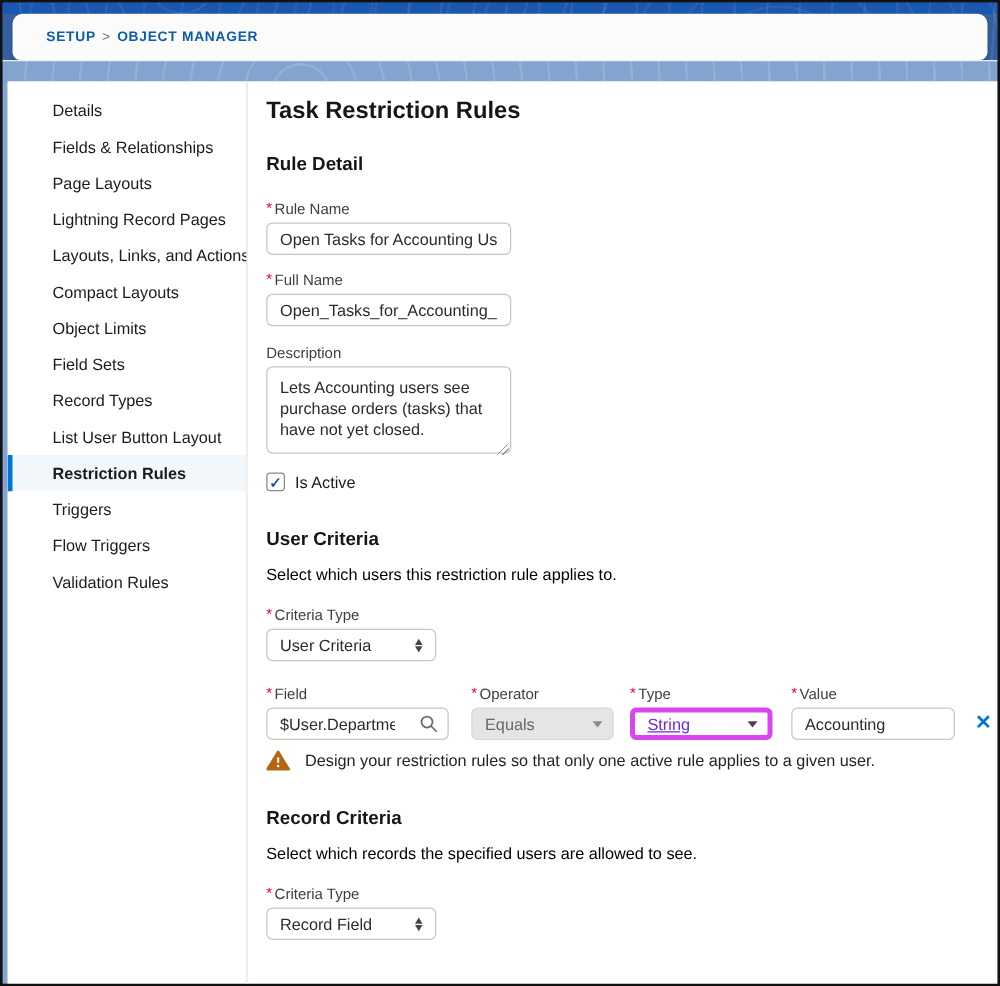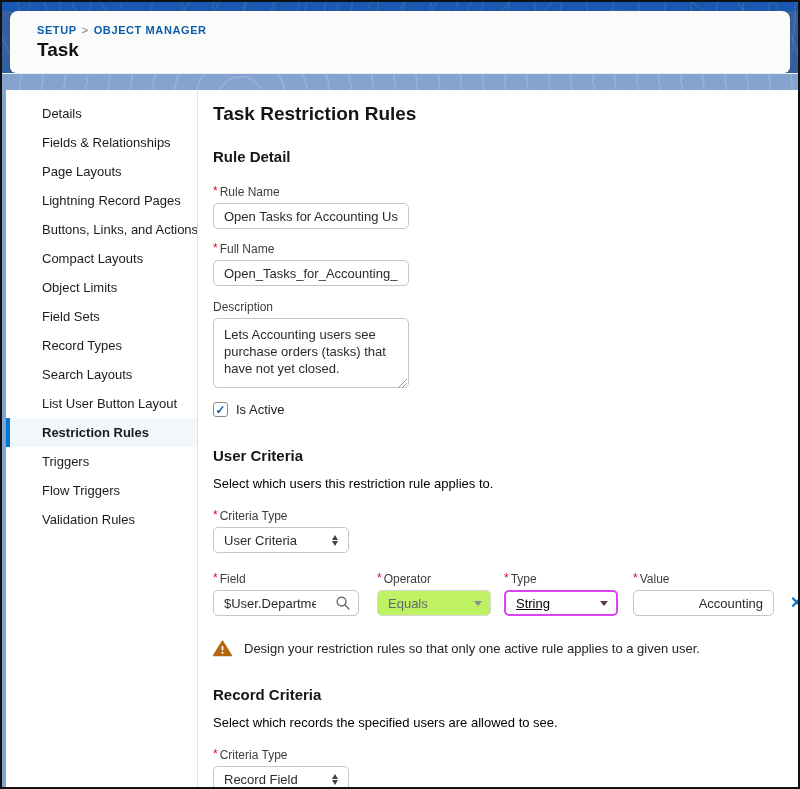--- a/index.html
+++ b/index.html
@@ -89,71 +89,69 @@
   .select {
     height:26px; border:1px solid #c6c6c4; border-radius:5px; background:#fff;
     display:flex; align-items:center; font-size:13px; color:#2b2b2b; padding:0 8px 0 10px;
     cursor:pointer; justify-content:space-between;
   }
   .select.stepper { width:136px; }
   .stepper-arrows { display:flex; flex-direction:column; align-items:center; gap:1px; margin-right:2px; }
   .stepper-arrows .tri-up { width:0; height:0; border-left:3.5px solid transparent; border-right:3.5px solid transparent; border-bottom:5px solid #444; }
   .stepper-arrows .tri-down { width:0; height:0; border-left:3.5px solid transparent; border-right:3.5px solid transparent; border-top:5px solid #444; }
 
-  .select.disabled { background:#bef264; border-color:#d8d8d6; color:#63686e; cursor:default; }
-  .select.navy { border:2px solid #d946ef; color:#000000;text-decoration:underline; }
+  .select.disabled { background:#e5e5e5; border-color:#d8d8d6; color:#63686e; cursor:default; }
+  .select.navy { border:4px solid #d946ef; color:#6d28d9;text-decoration:underline; }
   .chev { width:0; height:0; border-left:4.5px solid transparent; border-right:4.5px solid transparent; border-top:5.5px solid #8c8c8c; }
   .select.navy .chev { border-top-color:#5c3a4e; }
 
   
   .crit-row { display:flex; align-items:flex-end; }
   .crit-col { display:flex; flex-direction:column; }
   .search-input-wrap { position:relative; }
   .search-input-wrap input { width:146px; padding-right:42px; }
   .search-icon { position:absolute; right:9px; top:6px; }
   .remove-x {
     color:#0176d3; font-size:16px; line-height:26px; margin-left:14px; cursor:pointer;
     font-weight:bold; align-self:flex-end; padding:0 2px;
   }
 
-  .warning-row { display:flex; align-items:center; gap:12px; margin-top:24px; }
+  .warning-row { display:flex; align-items:center; gap:12px; margin-top:8px; }
   .warn-text { font-size:13px; color:#242424; }
 </style>
 </head>
 <body>
 
 <div class="frame">
 
   <div class="header-zone">
     <div class="header-card">
       <div class="breadcrumb">
         <span class="crumb">SETUP</span>
         <span class="sep">&gt;</span>
         <span class="crumb">OBJECT MANAGER</span>
       </div>
-      <div class="page-title">Task</div>
     </div>
   </div>
 
   <div class="blue-strip"></div>
 
   <div class="app-body">
     <div class="content-wrap">
 
       <div class="sidebar" id="sidebar">
           <div class="side-item">Details</div>
           <div class="side-item">Fields &amp; Relationships</div>
           <div class="side-item">Page Layouts</div>
           <div class="side-item">Lightning Record Pages</div>
-          <div class="side-item">Buttons, Links, and Actions</div>
+          <div class="side-item">Layouts, Links, and Actions</div>
           <div class="side-item">Compact Layouts</div>
           <div class="side-item">Object Limits</div>
           <div class="side-item">Field Sets</div>
           <div class="side-item">Record Types</div>
-          <div class="side-item">Search Layouts</div>
           <div class="side-item">List User Button Layout</div>
           <div class="side-item active">Restriction Rules</div>
           <div class="side-item">Triggers</div>
           <div class="side-item">Flow Triggers</div>
           <div class="side-item">Validation Rules</div>
         </div>
 
       <div class="main">
         <div class="main-title">Task Restriction Rules</div>
 
@@ -239,21 +237,21 @@
             <div class="select navy" style="width:114px;">
               <span>String</span>
               <span class="chev"></span>
             </div>
           </div>
           <div class="crit-col" style="margin-left:15px;">
             <div class="field-label">
               <span class="req">*</span>
               <span>Value</span>
             </div>
-            <input class="text-input" type="text" style="width: 141px; text-align: right;" value="Accounting">
+            <input class="text-input" type="text" style="width: 131px;" value="Accounting">
           </div>
           <span class="remove-x">✕</span>
         </div>
 
         <div class="warning-row">
           <svg width="19" height="17" viewBox="0 0 24 21">
             <path d="M12 1.5 L22.8 19.2 H1.2 Z" fill="#b7650e" stroke="#b7650e" stroke-width="2.4" stroke-linejoin="round"></path>
             <rect x="10.9" y="7" width="2.2" height="6" rx="1.1" fill="#fff"></rect>
             <circle cx="12" cy="16" r="1.3" fill="#fff"></circle>
           </svg>

